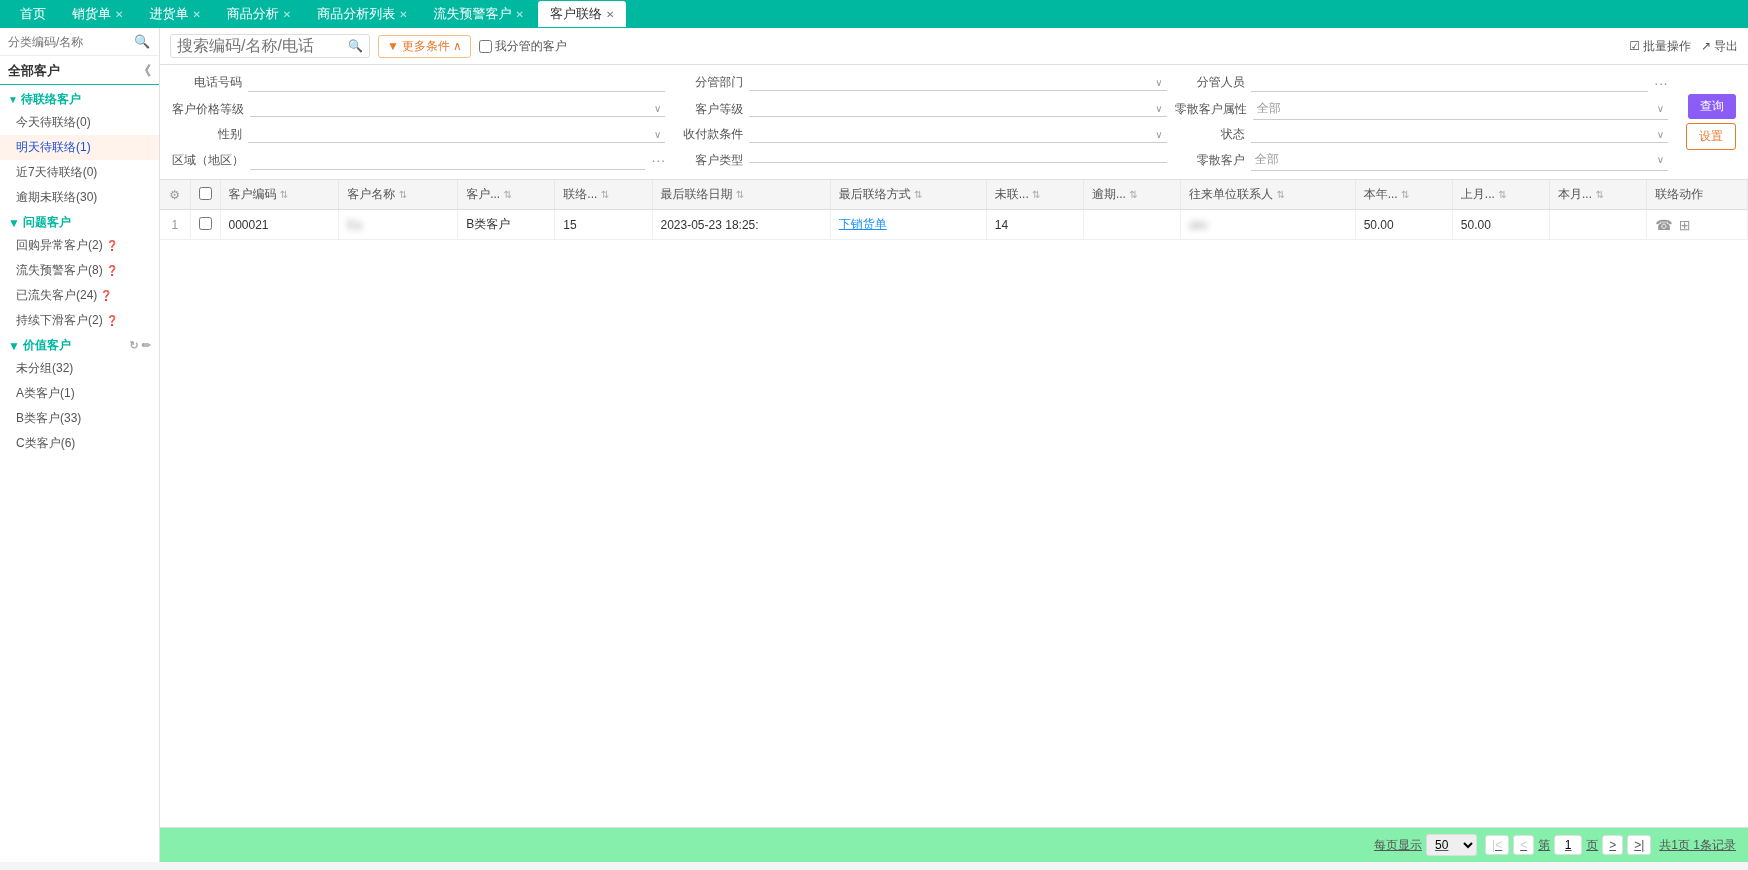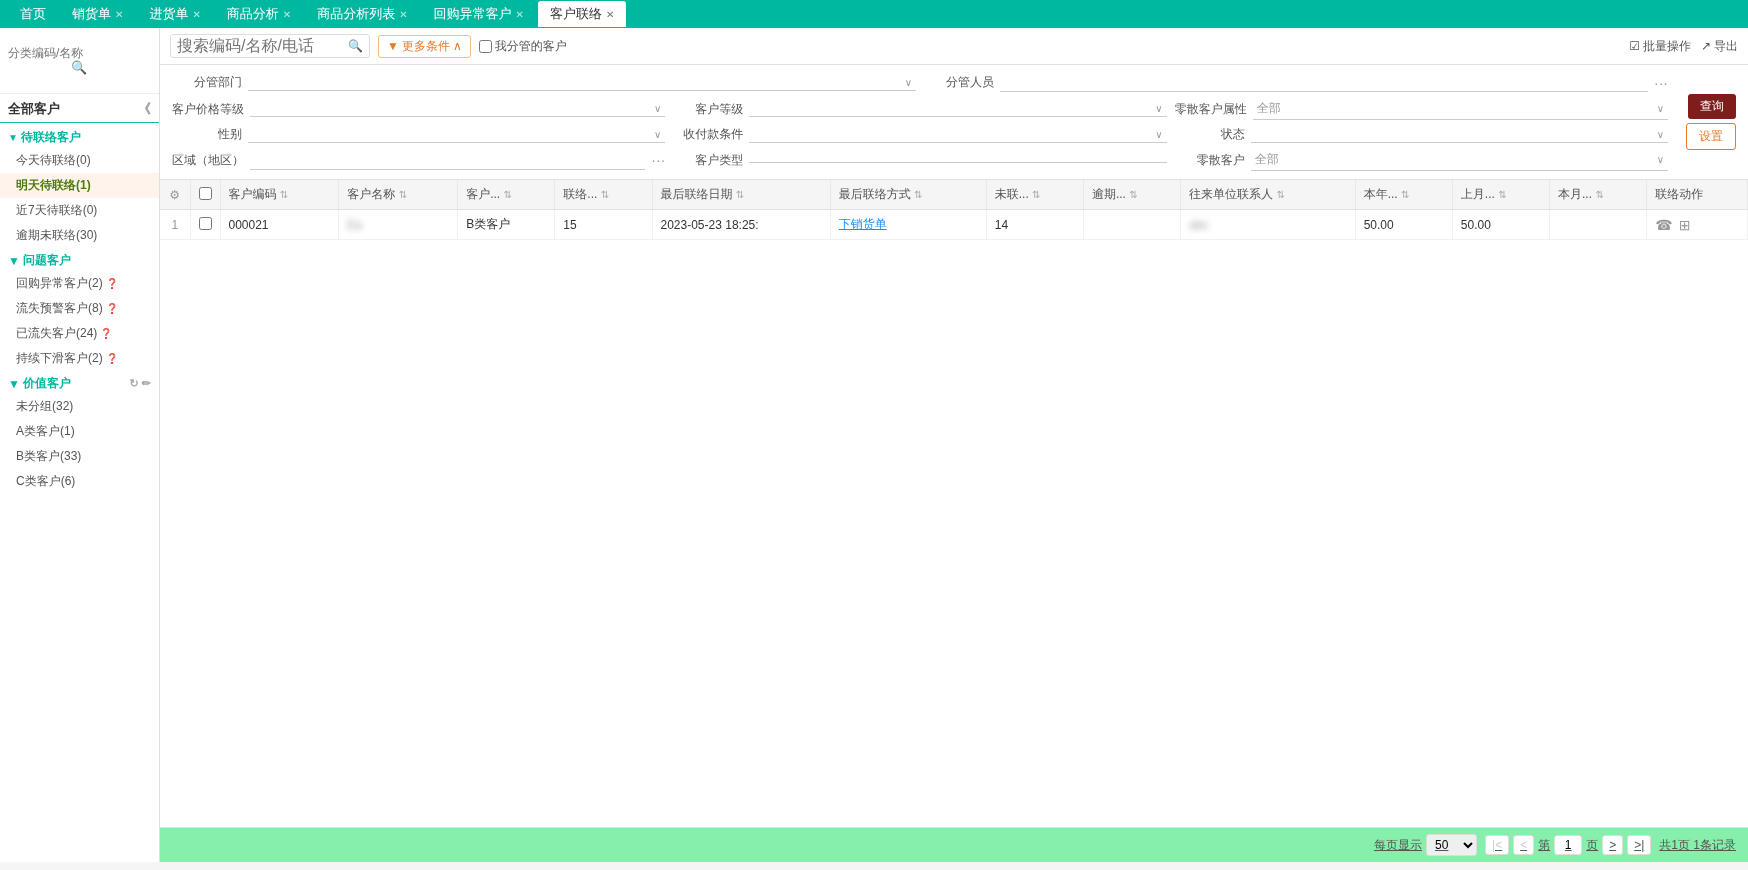--- a/index.html
+++ b/index.html
@@ -45,23 +45,22 @@
       background: #fff;
       border-right: 1px solid #e0e0e0;
       display: flex;
       flex-direction: column;
       overflow-y: auto;
       flex-shrink: 0;
     }
     .sidebar-search {
       display: flex;
       align-items: center;
-      padding: 18px 8px;
+      padding: 6px 8px;
       border-bottom: 1px solid #eee;
-      flex-direction: column;
     }
     .sidebar-search input {
       border: none;
       outline: none;
       font-size: 12px;
       color: #999;
       width: 100%;
       background: transparent;
     }
     .sidebar-search .search-icon { color: #999; font-size: 13px; }
@@ -91,22 +90,22 @@
       padding: 4px 8px 4px 16px;
       cursor: pointer;
       color: #555;
       font-size: 12px;
       white-space: nowrap;
       overflow: hidden;
       text-overflow: ellipsis;
     }
     .sidebar-item.active {
       background: #fff3ec;
-      color: #4d7c0f;
-      font-weight: bold;
+      color: #1d4ed8;
+      font-weight: normal;
     }
 
     .sidebar-sub-group {
       padding: 4px 8px 2px 8px;
       color: #00b8a0;
       font-size: 12px;
       font-weight: bold;
       display: flex; align-items: center; gap: 3px;
       cursor: pointer;
     }
@@ -213,21 +212,21 @@
 
     .filter-actions {
       display: flex;
       flex-direction: column;
       align-items: flex-end;
       justify-content: center;
       gap: 4px;
       min-width: 60px;
     }
     .btn-query {
-      background: #7f1d1d;
+      background: #8b5cf6;
       color: #fff;
       border: none;
       border-radius: 3px;
       padding: 4px 12px;
       cursor: pointer;
       font-size: 12px;
     }
     .btn-settings {
       background: #fff;
       color: #e87a2c;
@@ -344,21 +343,21 @@
   </div>
   <div class="nav-item">
     <span>商品分析</span>
     <span class="close-x">✕</span>
   </div>
   <div class="nav-item">
     <span>商品分析列表</span>
     <span class="close-x">✕</span>
   </div>
   <div class="nav-item">
-    <span>回购异常客户</span>
+    <span>流失预警客户</span>
     <span class="close-x">✕</span>
   </div>
   <div class="nav-item active">
     <span>客户联络</span>
     <span class="close-x">✕</span>
   </div>
 </div>
 
 <div class="main-layout">
 
@@ -455,20 +454,24 @@
           <span>导出</span>
         </div>
       </div>
     </div>
 
     <div class="filter-panel">
       <div style="display:flex; gap:8px;">
         <div style="flex:1;">
 
           <div class="filter-row">
+            <div class="filter-cell">
+              <span class="filter-label">电话号码</span>
+              <input class="filter-input" style="flex: 2 1 0%;">
+            </div>
             <div class="filter-cell">
               <span class="filter-label">分管部门</span>
               <div class="filter-select" style="flex:2;">
                 <span></span>
                 <span class="chevron">∨</span>
               </div>
             </div>
             <div class="filter-cell">
               <span class="filter-label">分管人员</span>
               <input class="filter-input" style="flex: 2 1 0%;">

